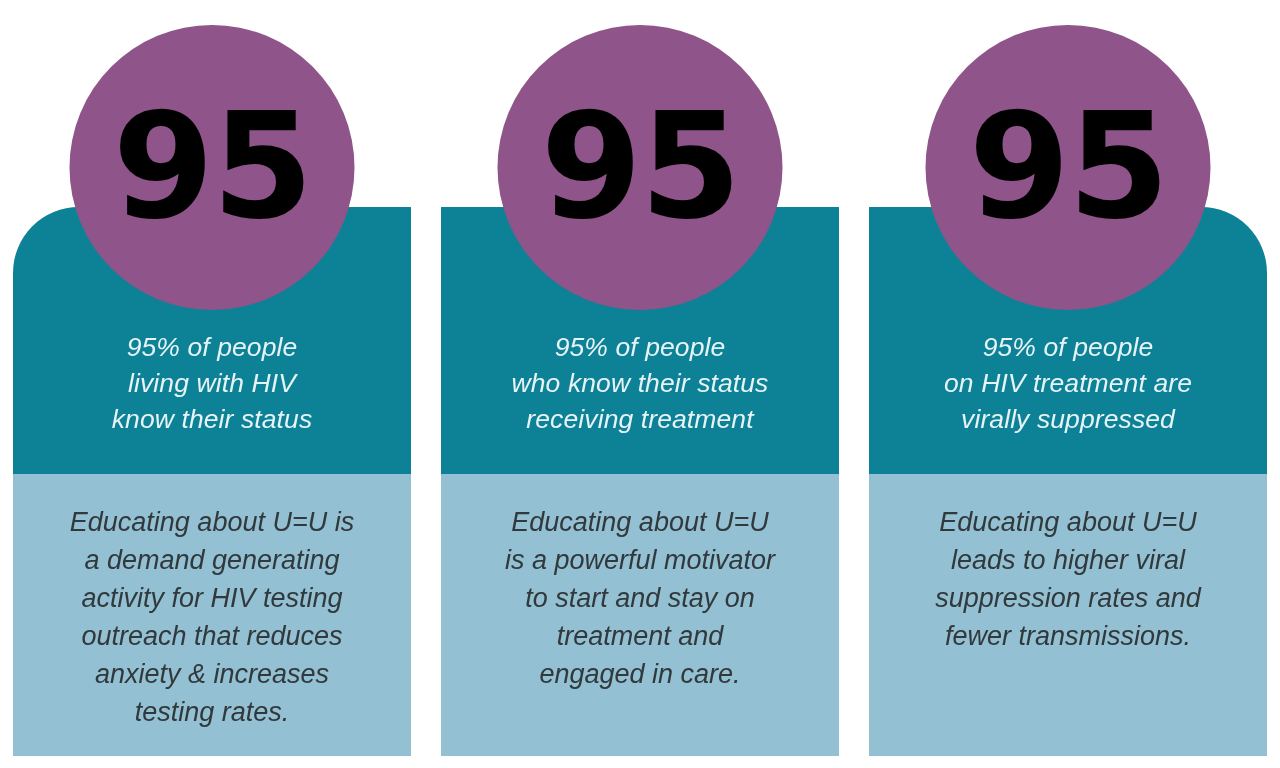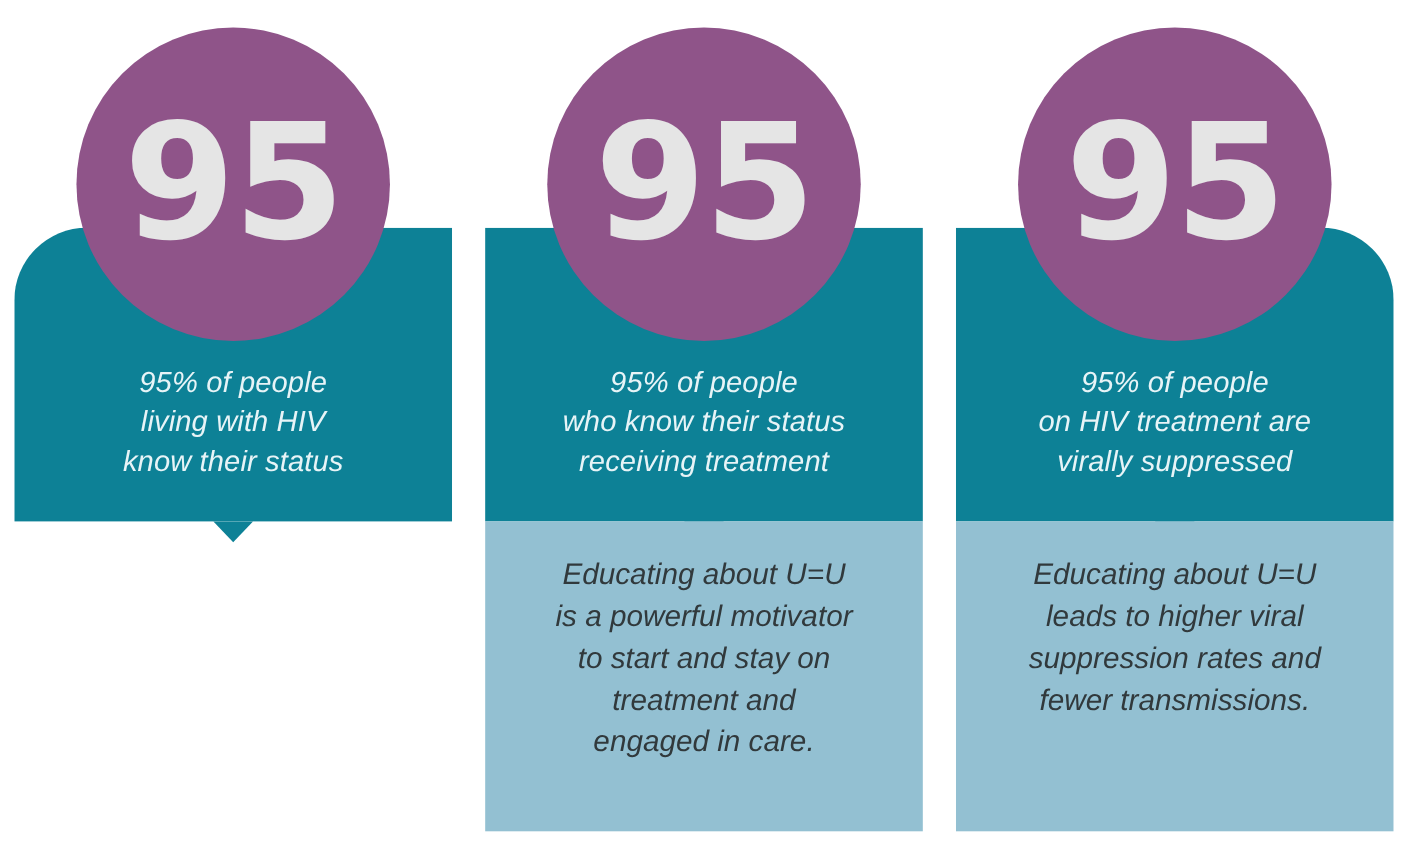--- a/index.html
+++ b/index.html
@@ -123,21 +123,21 @@
     transform: translateX(-50%);
     width: 285px;
     height: 285px;
     border-radius: 50%;
     background: #8f5489;
     display: flex;
     align-items: center;
     justify-content: center;
   }
   .badge-number {
-    color: #e5e5e5;
+    color: #000000;
     font-family: "DejaVu Sans", sans-serif;
     font-size: 146px;
     font-weight: bold;
     line-height: 1;
     letter-spacing: -2px;
     margin-top: -4px;
   }
 </style>
 </head>
 <body>
@@ -146,20 +146,28 @@
   <div class="columns">
 
     <div class="column col-1">
       <div class="card">
         <div class="card-head">
           <div class="card-head-text">95% of people
 living with HIV
 know their status</div>
         </div>
         <div class="notch"></div>
+        <div class="card-body">
+          <div class="card-body-text">Educating about U=U is
+a demand generating
+activity for HIV testing
+outreach that reduces
+anxiety &amp; increases
+testing rates.</div>
+        </div>
       </div>
       <div class="badge">
         <span class="badge-number">95</span>
       </div>
     </div>
 
     <div class="column col-2">
       <div class="card">
         <div class="card-head">
           <div class="card-head-text">95% of people

